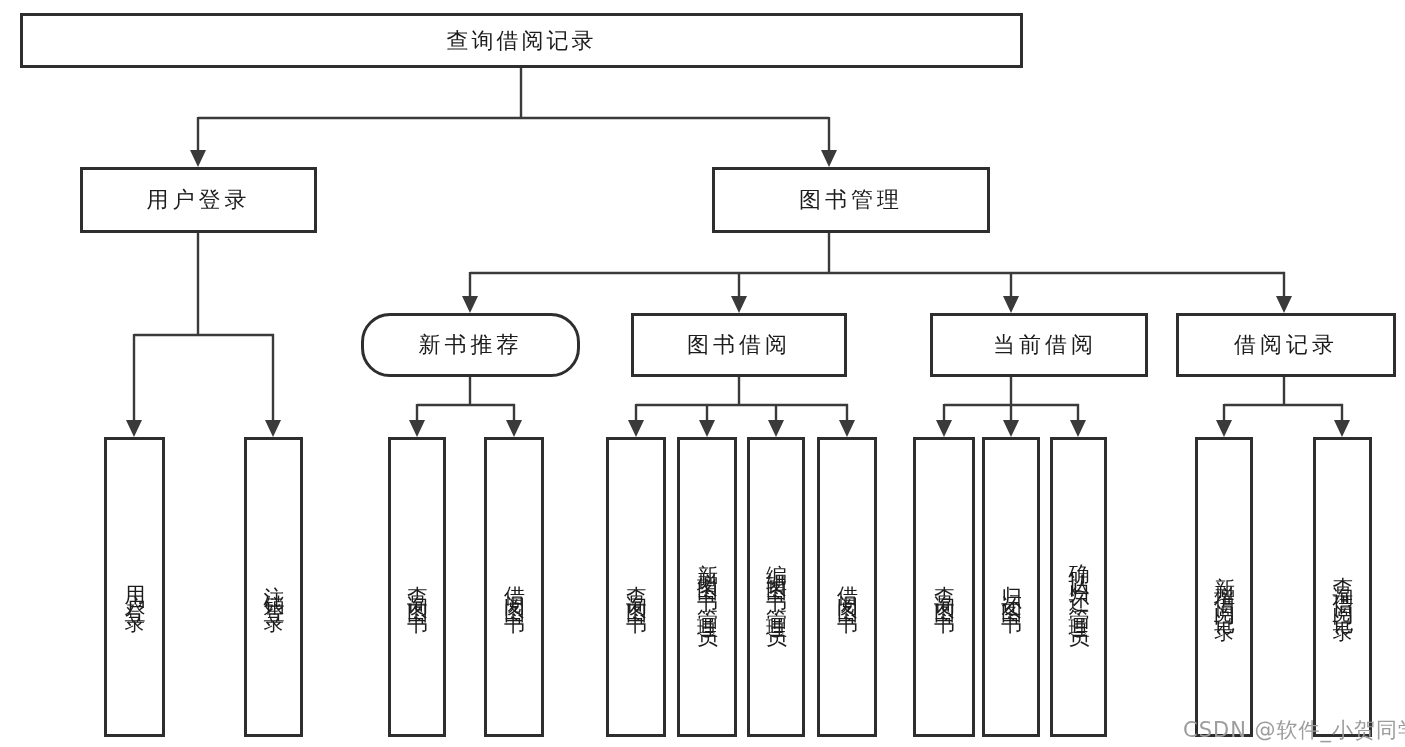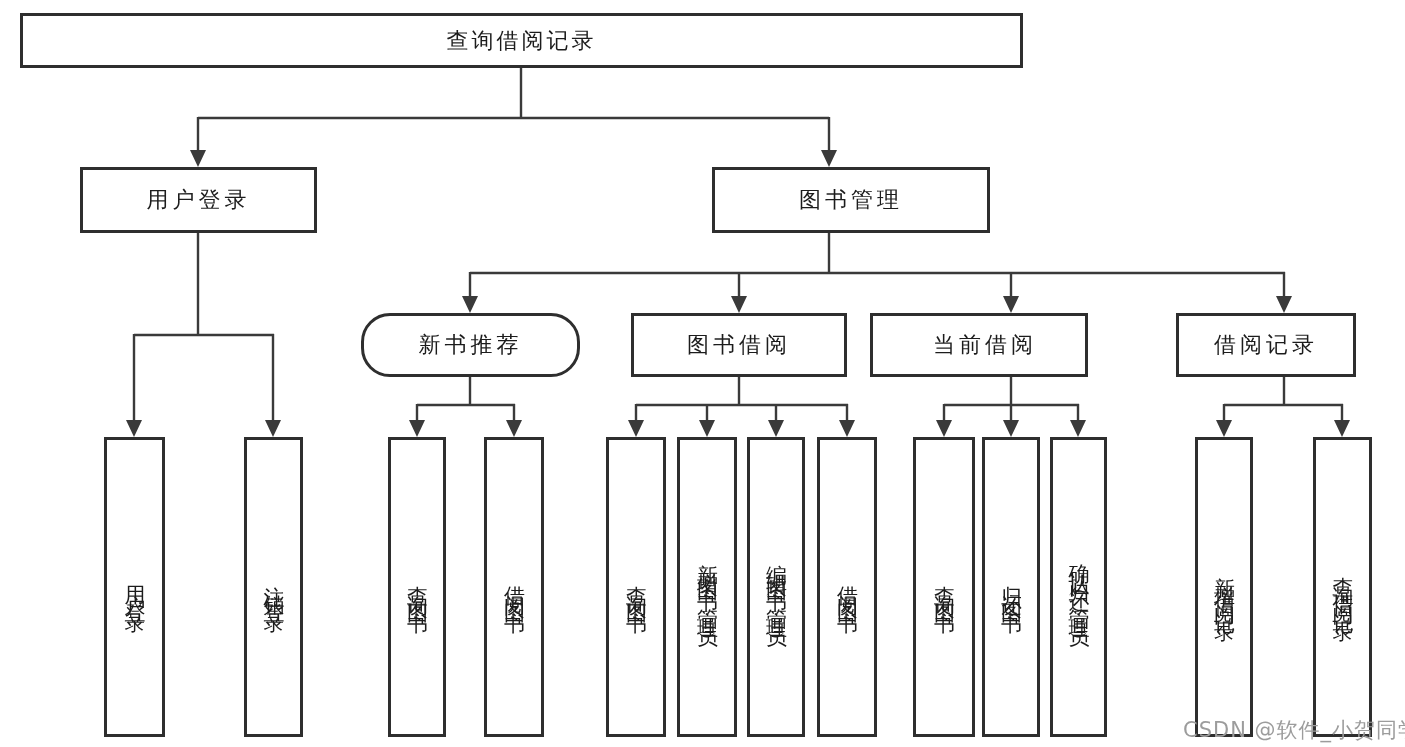--- a/index.html
+++ b/index.html
@@ -72,24 +72,24 @@
   <div class="node lvl2" style="left:712px;width:278px;">
     <span>图书管理</span>
   </div>
 
   <div class="node lvl3" style="left:361px;width:219px;border-radius:29px;">
     <span>新书推荐</span>
   </div>
   <div class="node lvl3" style="left:631px;width:216px;">
     <span>图书借阅</span>
   </div>
-  <div class="node lvl3" style="left:870px;width:218px;padding-left:12px;">
+  <div class="node lvl3" style="left:930px;width:218px;padding-left:12px;">
     <span>当前借阅</span>
   </div>
-  <div class="node lvl3" style="left:1176px;width:180px;">
+  <div class="node lvl3" style="left:1176px;width:220px;">
     <span>借阅记录</span>
   </div>
 
   <div class="leaf" style="left:104px;width:61px;">
     <span class="vtext">用户登录</span>
   </div>
   <div class="leaf" style="left:244px;width:59px;">
     <span class="vtext">注销登录</span>
   </div>
 

